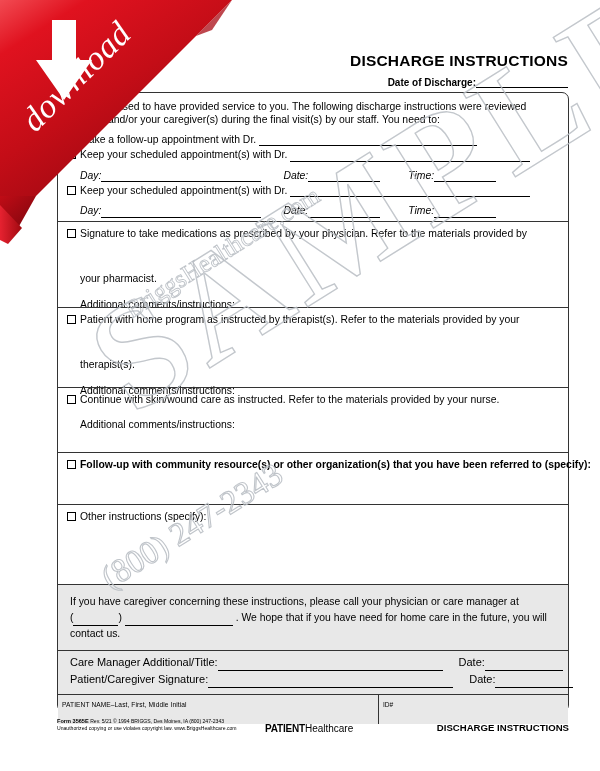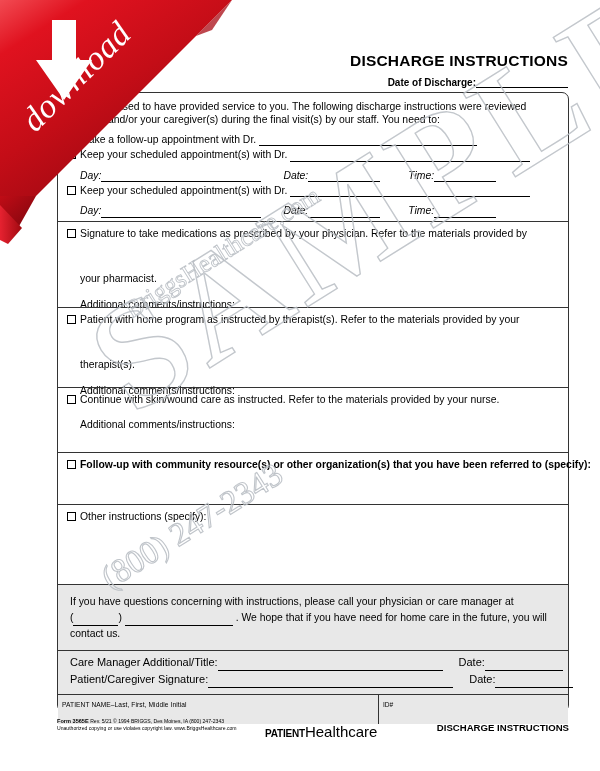--- a/index.html
+++ b/index.html
@@ -231,21 +231,21 @@
   .footer-left b { font-size: 5.6px; }
   .footer-logo {
     position: absolute;
     left: 208px;
     top: 5px;
     font-size: 10px;
     color: #000;
     white-space: nowrap;
   }
   .footer-logo .bg { font-weight: bold; letter-spacing: -.2px; }
-  .footer-logo .hc { font-size: 15px; }
+  .footer-logo .hc { font-size: 10px; }
   .footer-right {
     position: absolute;
     right: 0;
     top: 4px;
     font-size: 9.6px;
     font-weight: bold;
     color: #000;
     white-space: nowrap;
   }
 
@@ -348,21 +348,21 @@
       </div>
     </div>
 
     <div class="sec" style="height:80px;">
       <div class="row">
         <span class="cb"></span><span>Other instructions (specify):</span>
       </div>
     </div>
 
     <div class="sec sec-contact">
-      <div>If you have questions concerning with instructions, please call your physician or care manager at</div>
+      <div>If you have caregiver concerning these instructions, please call your physician or care manager at</div>
       <div><span>(</span><span class="ul ul-area"></span><span>)</span> <span class="ul ul-phone"></span> <span>. We hope that if you have need for home care in the future, you will</span></div>
       <div>contact us.</div>
     </div>
 
     <div class="sec sec-sign">
       <div class="sign-row">
         <span>Care Manager Additional/Title:</span><span class="ul ul-sign"></span><span class="sign-gap"></span><span>Date:</span><span class="ul ul-sdate"></span>
       </div>
       <div class="sign-row">
         <span>Patient/Caregiver Signature:</span><span class="ul ul-sign2"></span><span class="sign-gap"></span><span>Date:</span><span class="ul ul-sdate"></span>

